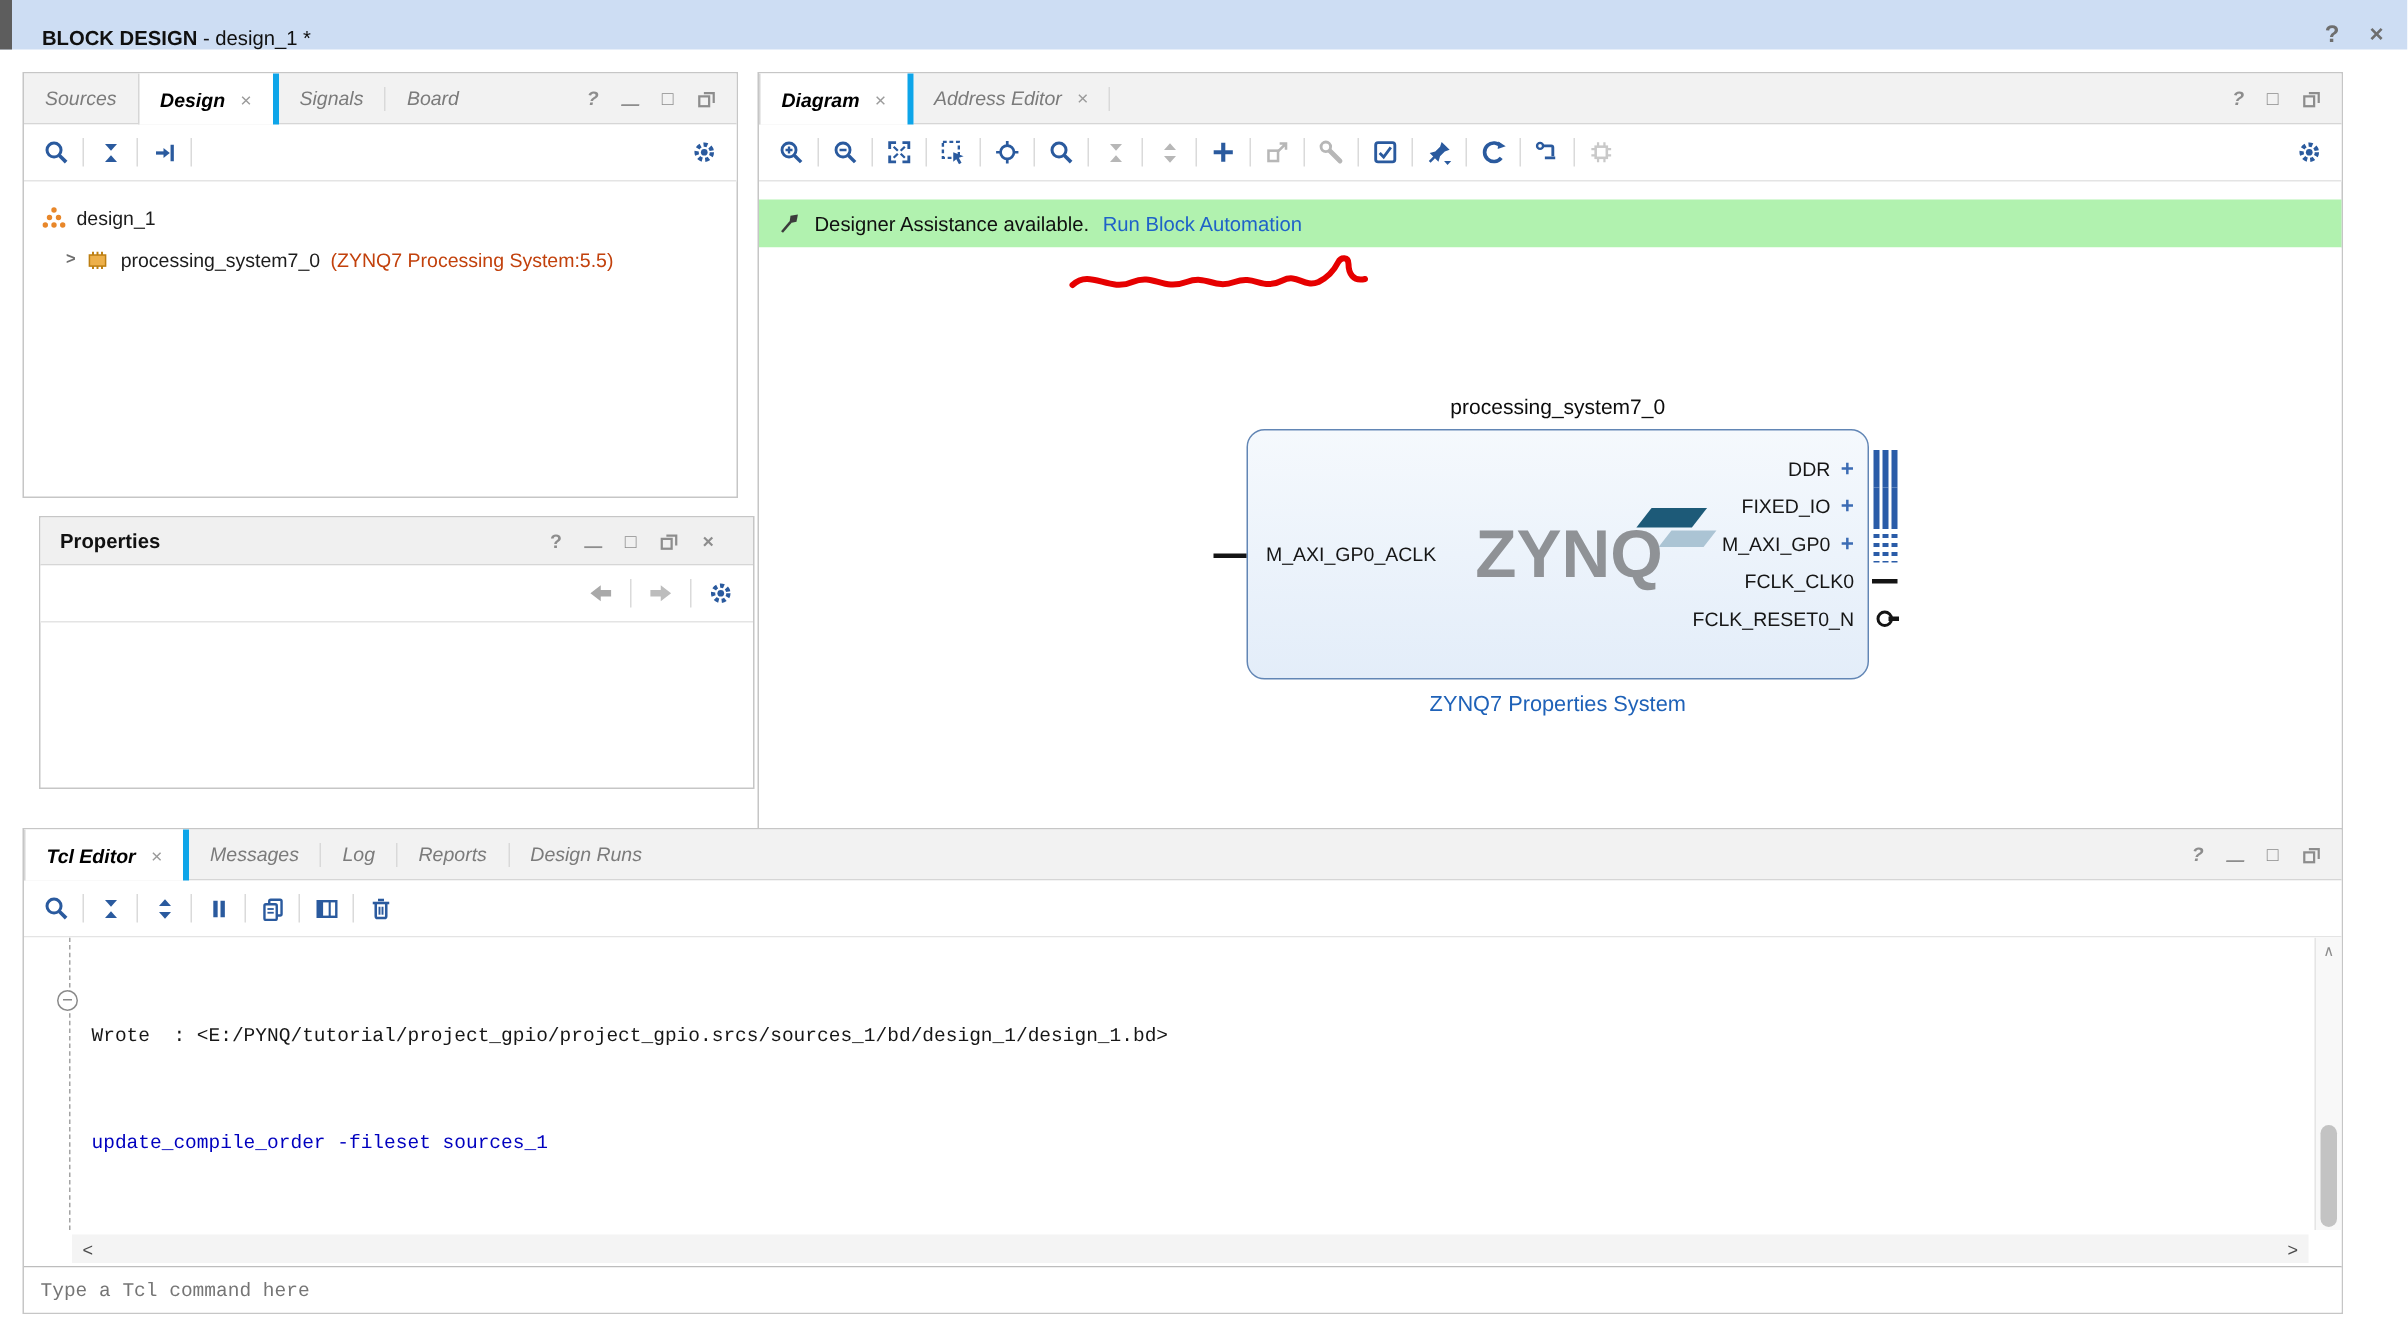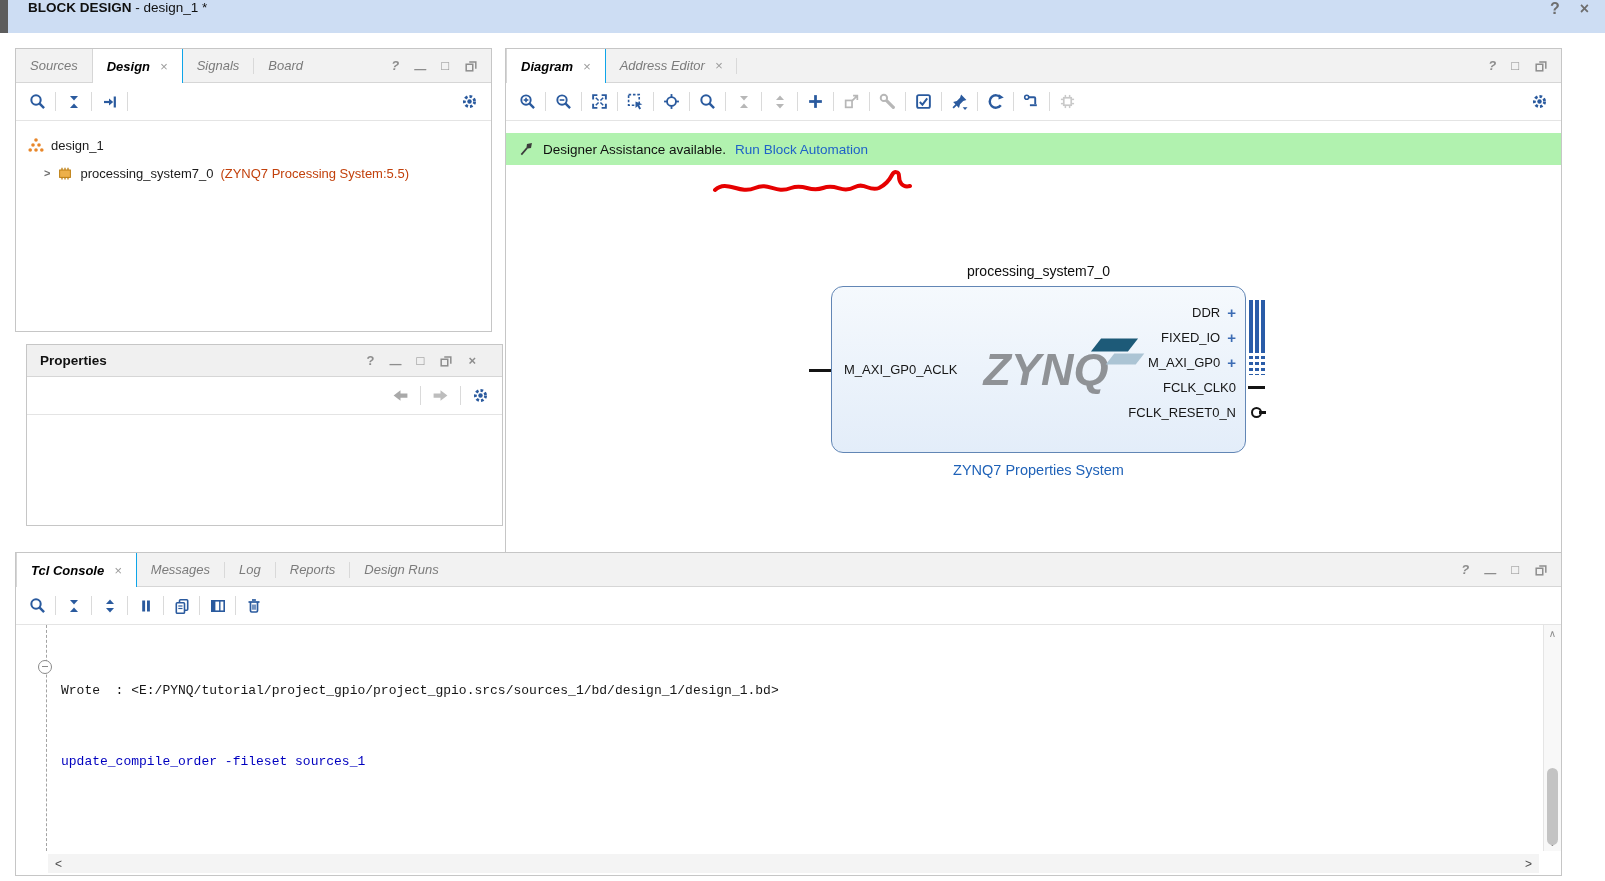--- a/index.html
+++ b/index.html
@@ -8,36 +8,36 @@
     position: relative;
     font-family: "Liberation Sans", sans-serif;
     background: #ffffff;
     overflow: hidden;
     color: #222;
   }
 
   
   .titlebar {
     position:absolute; left:0; top:0; width:1605px; height:33px;
-    background:#cdddf3; display:flex; align-items:flex-start;
+    background:#cdddf3; display:flex; align-items:flex-end;
   }
   .titlebar-grip { width:8px; height:33px; background:#5d5d5d; }
   .titlebar-title { margin-left:20px; font-size:13.5px; color:#101010; }
   .titlebar-title b { font-weight:bold; }
   .titlebar-icons { margin-left:auto; display:flex; align-items:center; gap:20px; padding-right:16px; color:#6e6e6e; font-size:16px; font-weight:bold; }
   .titlebar-icons span { cursor:pointer; }
 
   
   .panel { position:absolute; border:1px solid #c6c6c6; background:#fff; display:flex; flex-direction:column; }
   .tabbar {
     height:34px; background:#f2f2f2; border-bottom:1px solid #d6d6d6;
     display:flex; align-items:stretch; font-size:13px; color:#7b7b7b; flex:none;font-style:italic;
   }
   .tab { display:flex; align-items:center; gap:10px; padding:0 14px; cursor:pointer; position:relative; }
-  .tab.active { background:#fff; color:#000; font-weight:bold; margin-bottom:-1px; border-left:1px solid #d6d6d6; border-right:1px solid #0ea5e9;text-align:right; }
+  .tab.active { background:#fff; color:#000; font-weight:bold; margin-bottom:-1px; border-left:1px solid #d6d6d6; border-right:4px solid #0ea5e9;text-align:right; }
   .tabsep { width:1px; height:16px; background:#d9d9d9; align-self:center; }
   .tab-close { color:#9b9b9b; font-weight:normal; font-size:13px; cursor:pointer; }
   .winicons { margin-left:auto; display:flex; align-items:center; gap:15px; padding-right:13px; color:#8d8d8d; font-size:13px; font-weight:bold; }
   .winicons > span { cursor:pointer; display:flex; align-items:center; }
   .win-min { transform:translateY(3px); font-size:12px; }
   .win-max { font-size:13px; }
 
   .toolbar { height:38px; display:flex; align-items:center; padding:0 8px; background:#fff; border-bottom:1px solid #e4e4e4; flex:none; }
   .tbtn { min-width:27px; height:27px; display:flex; align-items:center; justify-content:center; cursor:pointer; }
   .sep { width:1px; height:19px; background:#dadada; margin:0 4px; }
@@ -80,21 +80,21 @@
   .rport { position:absolute; right:9px; height:22px; display:flex; align-items:center; gap:7px; font-size:13px; color:#161616; }
   .pplus { color:#3c6cb4; font-weight:bold; font-size:15px; cursor:pointer; }
 
   .stub-bus { position:absolute; right:-20px; width:16px; height:25px; display:flex; gap:2px; }
   .stub-bus i { width:4px; height:100%; background:#2a5ca8; }
   .stub-bus.dashed i { background:repeating-linear-gradient(to bottom,#2a5ca8 0 3px,transparent 3px 6px); }
   .stub-wire { position:absolute; right:-20px; width:17px; height:3px; background:#141414; }
   .stub-inv { position:absolute; right:-17px; width:11px; height:11px; border:2.5px solid #141414; border-radius:50%; background:#fff; }
   .stub-inv::after { content:""; position:absolute; left:6px; top:1.5px; width:7px; height:3px; background:#141414; }
 
-  .zynq { position:absolute; left:50%; top:50%; transform:translate(-44%,-52%);font-style:italic; }
+  .zynq { position:absolute; left:50%; top:50%; transform:translate(-44%,-52%); }
   .zynq-text { font-size:45px; color:#8f9296; font-weight:600; line-height:1; }
   .swoosh-dark { position:absolute; right:-24px; top:-8px; width:37px; height:13px; background:#1d5a78; transform:skewX(-38deg); }
   .swoosh-light { position:absolute; right:-31px; top:7px; width:30px; height:11px; background:#abc4d4; transform:skewX(-38deg); }
 
   
   #tcl-panel { left:15px; top:552px; width:1547px; height:324px; }
   .console-wrap { flex:1; position:relative; background:#fff; overflow:hidden; }
   .gutterline { position:absolute; left:30px; top:0; bottom:24px; border-left:1px dashed #a3a3a3; }
   .fold { position:absolute; left:22px; top:35px; width:14px; height:14px; border:1.5px solid #8a8a8a; border-radius:50%; background:#fff; cursor:pointer; }
   .fold::after { content:""; position:absolute; left:2.5px; top:4.8px; width:6px; height:1.6px; background:#8a8a8a; }
@@ -492,21 +492,21 @@
       </div>
 
       <div class="type-label">ZYNQ7 Properties System</div>
     </div>
   </div>
 </div>
 
 <div class="panel" id="tcl-panel">
   <div class="tabbar">
     <div class="tab active">
-      <span>Tcl Console</span>
+      <span>Tcl Editor</span>
       <span class="tab-close">×</span>
     </div>
     <div class="tab">
       <span>Messages</span>
     </div>
     <div class="tabsep"></div>
     <div class="tab">
       <span>Log</span>
     </div>
     <div class="tabsep"></div>
@@ -603,13 +603,16 @@
       <span>∨</span>
     </div>
     <div class="vthumb"></div>
 
     <div class="hscroll">
       <span>&lt;</span>
       <span>&gt;</span>
     </div>
   </div>
 
+  <div class="inputrow">
+    <input type="text" placeholder="Type a Tcl command here" style="">
+  </div>
 </div>
 
 </body></html>

